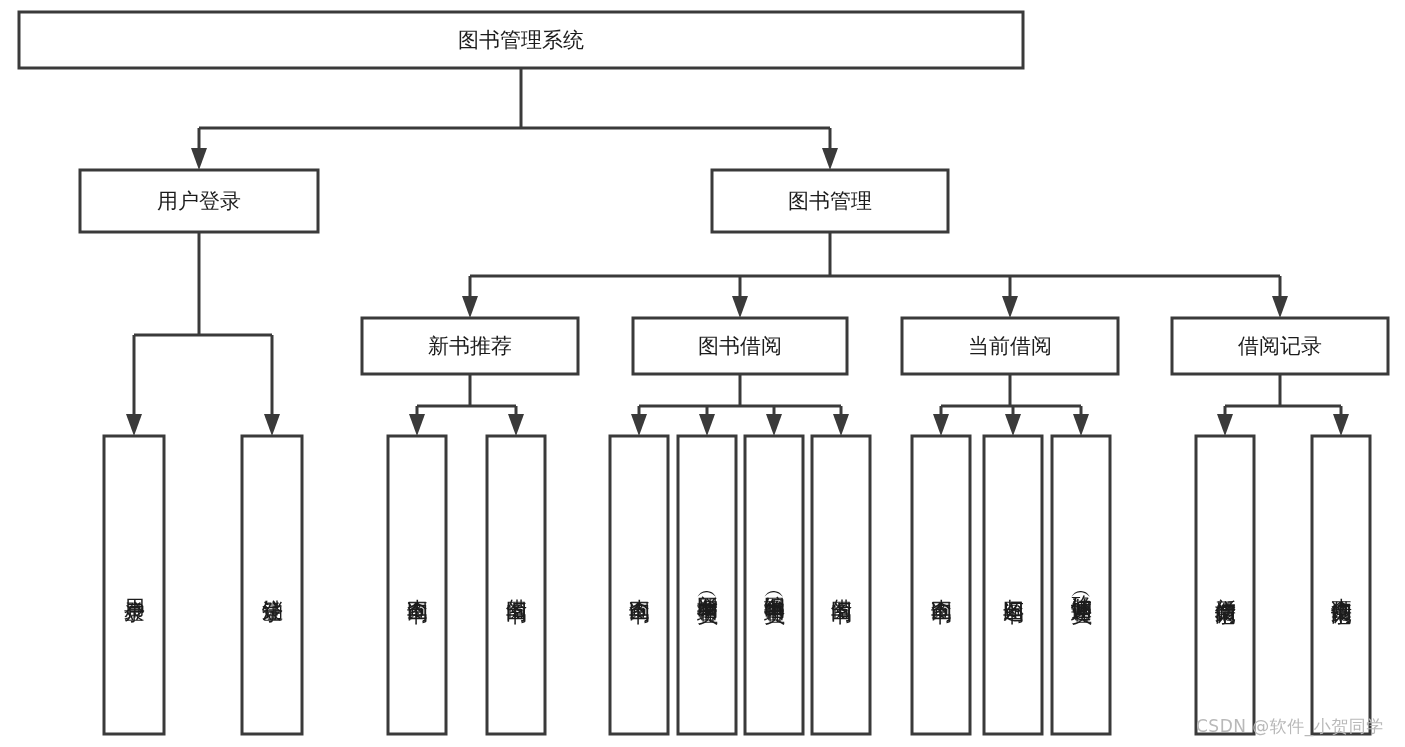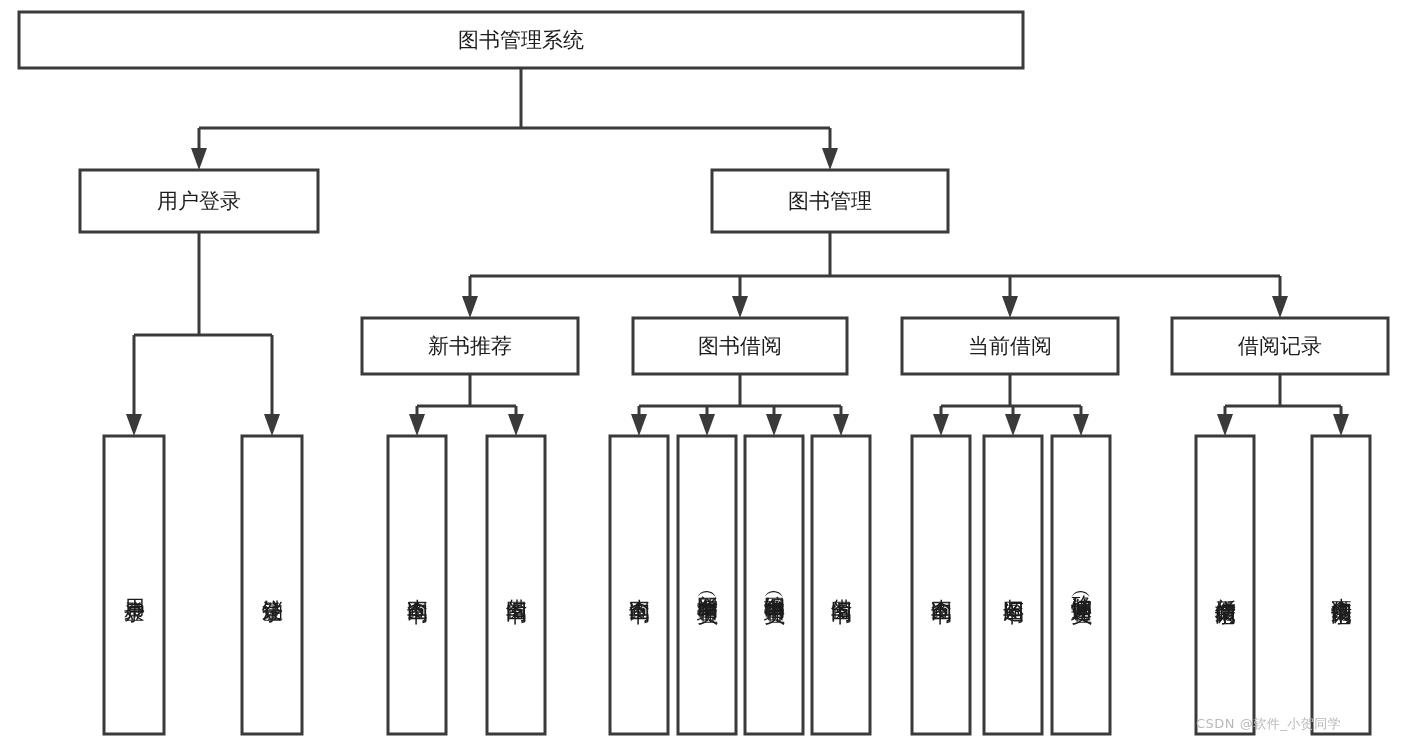--- a/index.html
+++ b/index.html
@@ -62,21 +62,21 @@
     line-height: 1.18;
     letter-spacing: 1.5px;
     color: #1c1c1c;
     white-space: nowrap;
     pointer-events: none;
     text-align: center;
   }
   .watermark {
     position: absolute;
     font-family: "DejaVu Sans", "Liberation Sans", sans-serif;
-    font-size: 13px;
+    font-size: 17px;
     color: #b9b9b9;
     white-space: nowrap;
     letter-spacing: 0.5px;
   }
 </style>
 </head>
 <body>
 
 <div id="diagram-root">
   <svg id="tree-svg" viewBox="0 0 1405 747" xmlns="http://www.w3.org/2000/svg">

